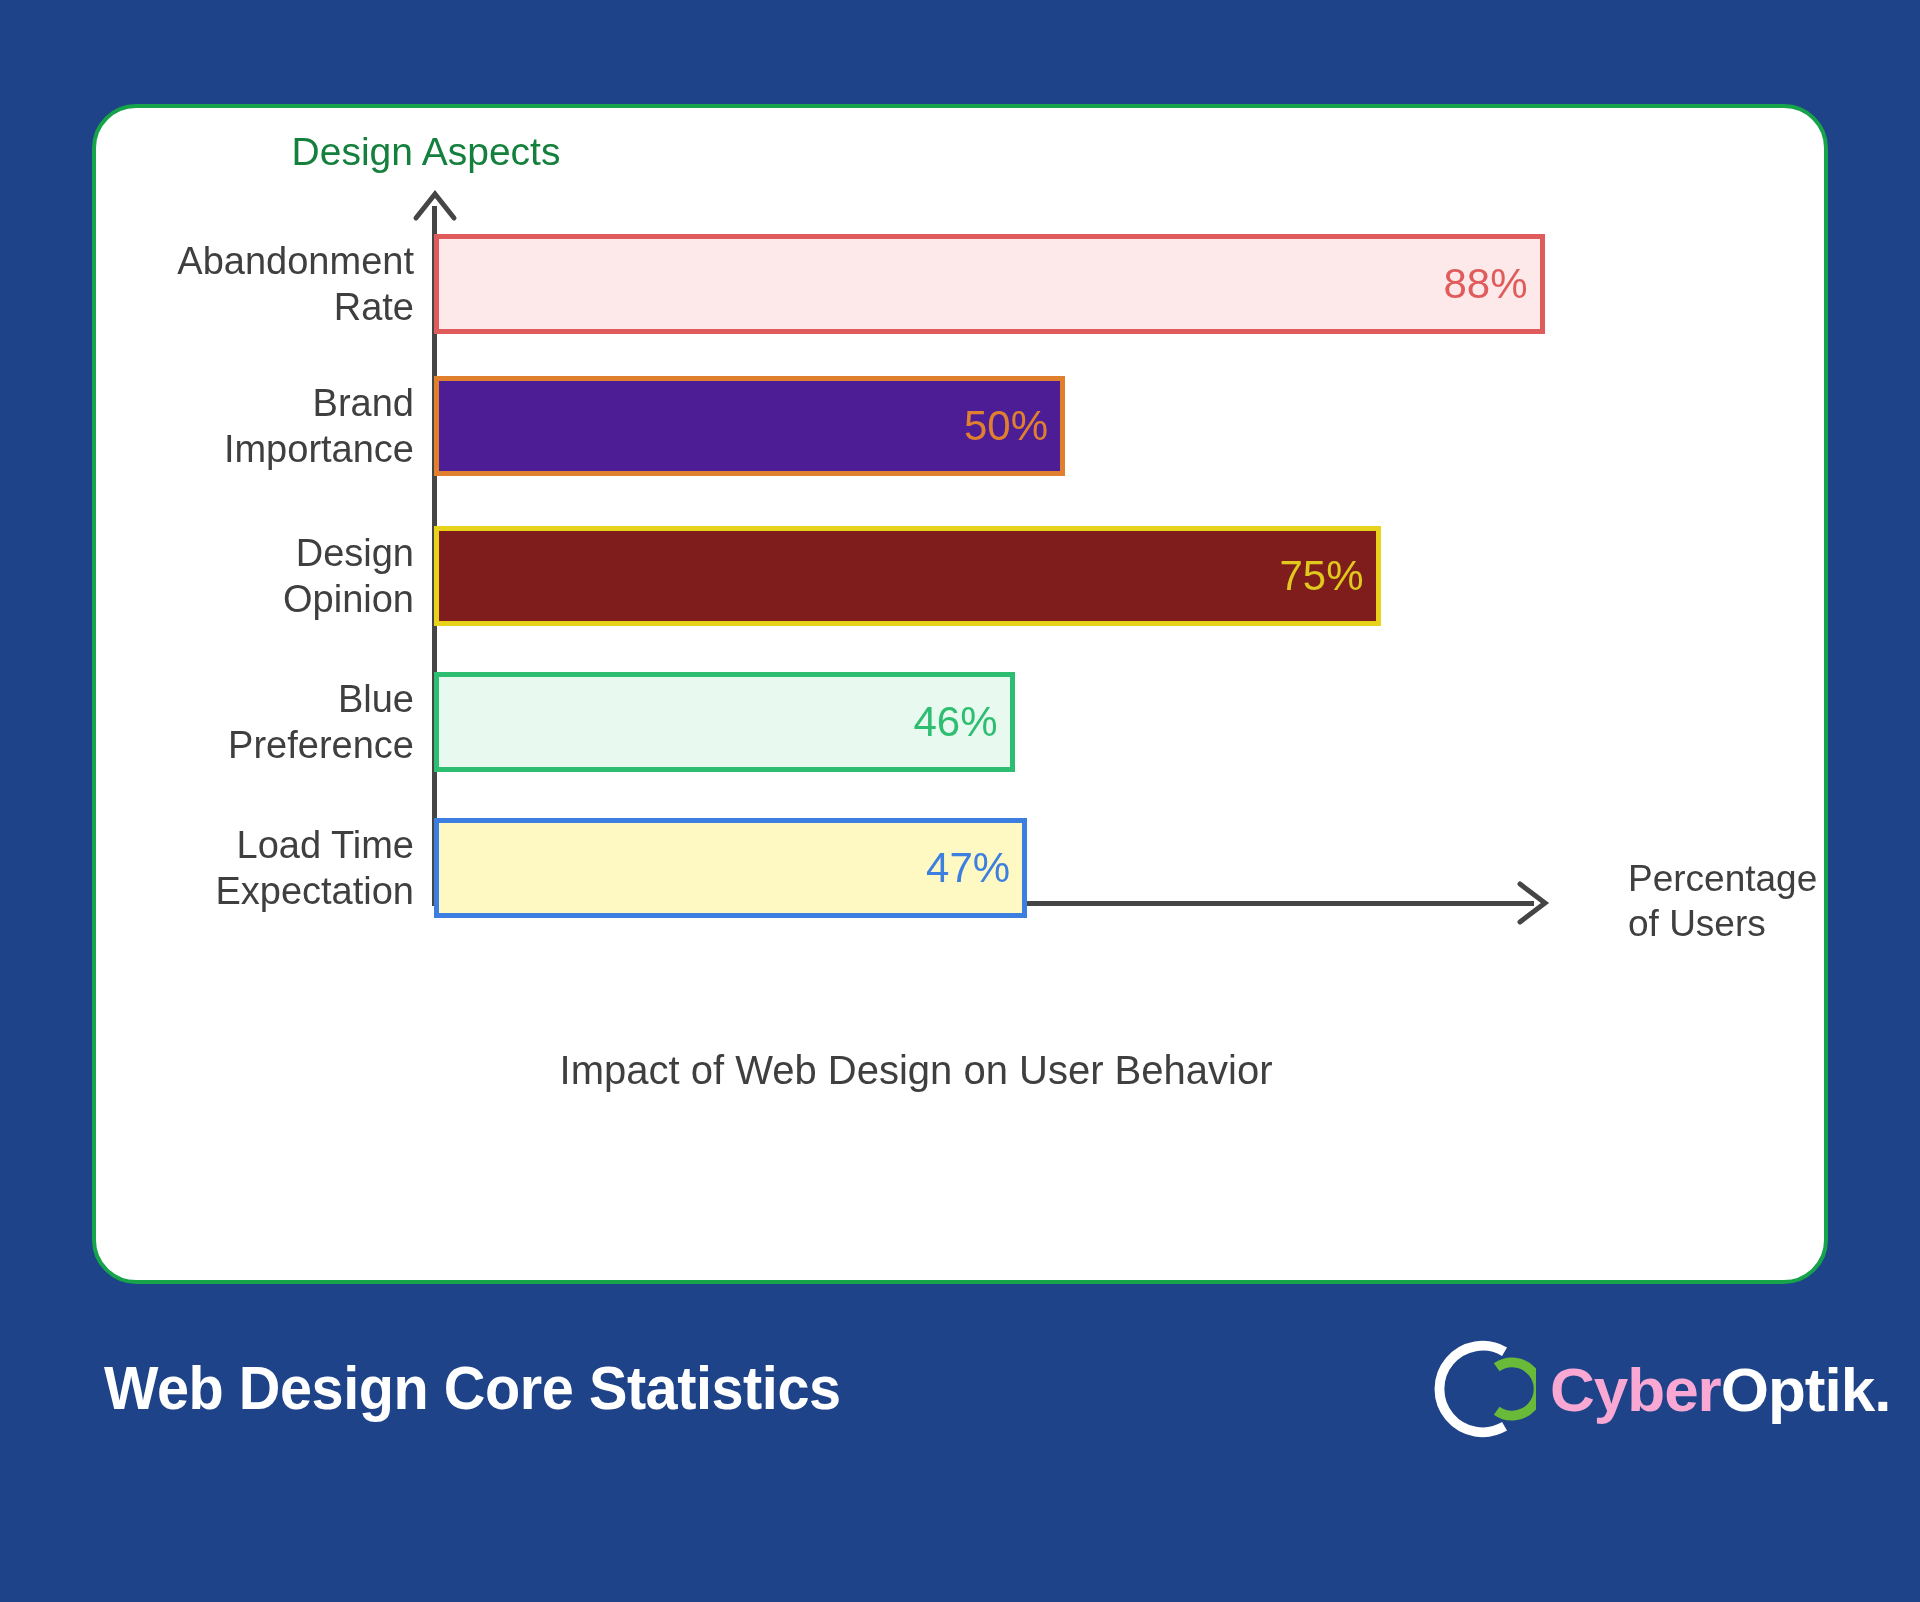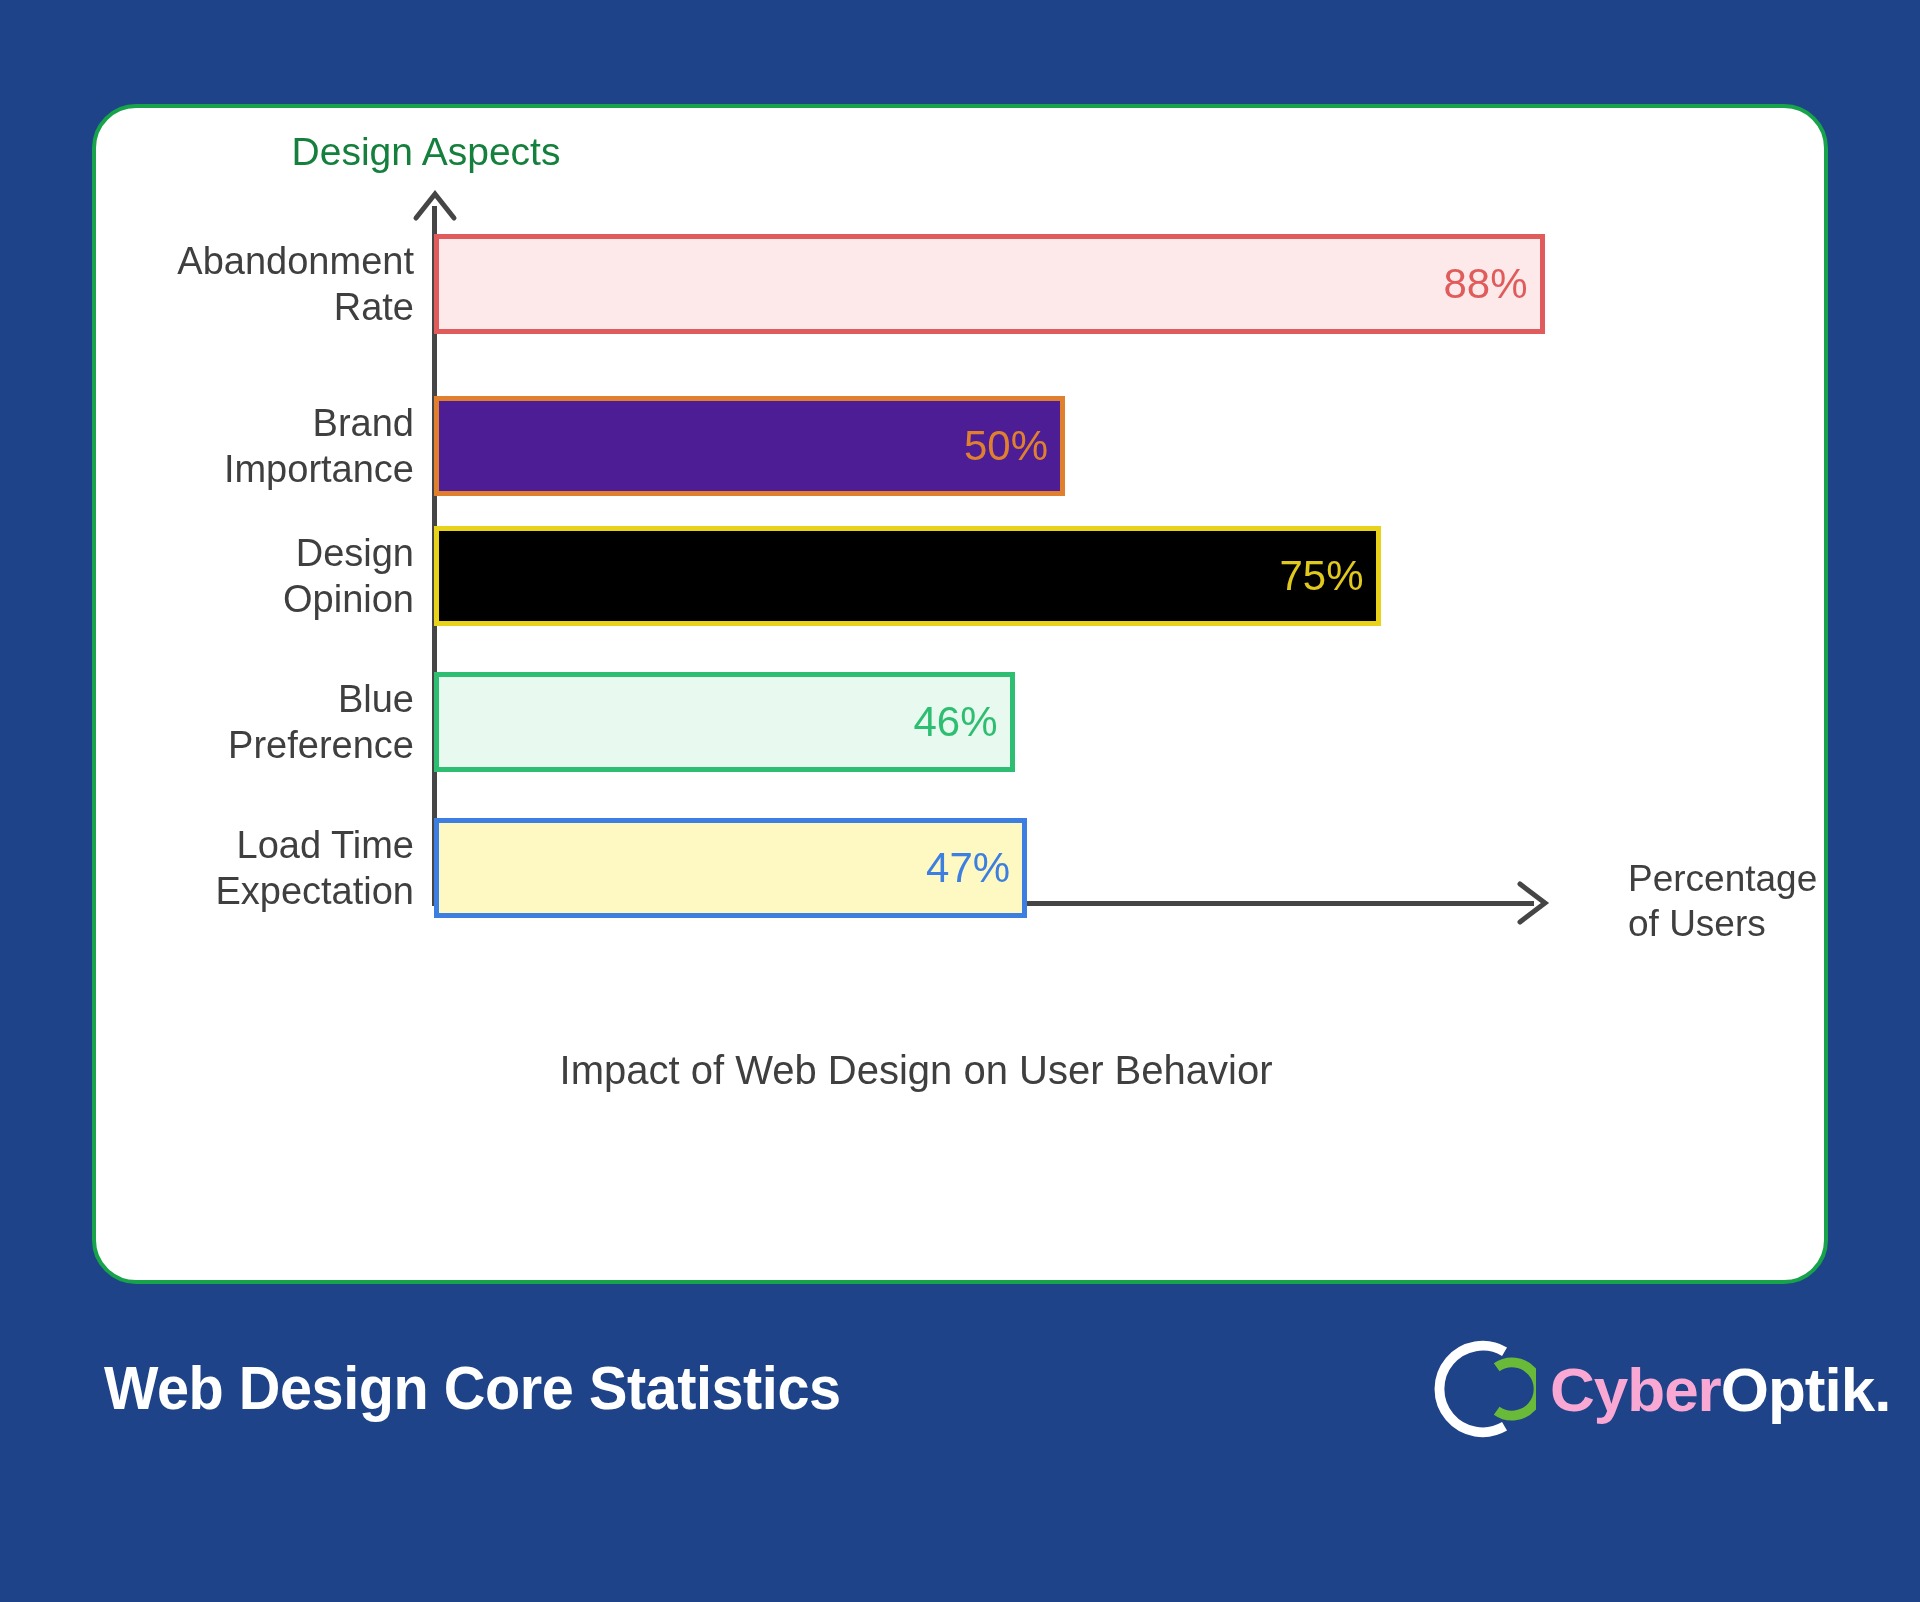--- a/index.html
+++ b/index.html
@@ -106,35 +106,35 @@
     <div id="bars-container">
         <div class="bar-row" style="top: 126px;">
           <div class="cat-label">
             <span>Abandonment</span>
             <span>Rate</span>
           </div>
           <div class="bar" style="width: 1110.56px; border-color: rgb(224, 92, 92); background: rgb(253, 233, 233);">
             <span class="bar-value" style="color: rgb(224, 92, 92);">88%</span>
           </div>
         </div>
-        <div class="bar-row" style="top: 288px;">
+        <div class="bar-row" style="top: 268px;">
           <div class="cat-label">
             <span>Brand</span>
             <span>Importance</span>
           </div>
           <div class="bar" style="width: 631px; border-color: rgb(224, 128, 47); background: #4c1d95;">
             <span class="bar-value" style="color: rgb(224, 128, 47);">50%</span>
           </div>
         </div>
         <div class="bar-row" style="top: 418px;">
           <div class="cat-label">
             <span>Design</span>
             <span>Opinion</span>
           </div>
-          <div class="bar" style="width: 946.5px; border-color: rgb(232, 210, 26); background: #000000;">
+          <div class="bar" style="width: 946.5px; border-color: rgb(232, 210, 26); background: #7f1d1d;">
             <span class="bar-value" style="color: rgb(224, 201, 28);">75%</span>
           </div>
         </div>
         <div class="bar-row" style="top: 564px;">
           <div class="cat-label">
             <span>Blue</span>
             <span>Preference</span>
           </div>
           <div class="bar" style="width: 580.52px; border-color: rgb(46, 190, 113); background: rgb(232, 249, 240);">
             <span class="bar-value" style="color: rgb(46, 190, 113);">46%</span>

